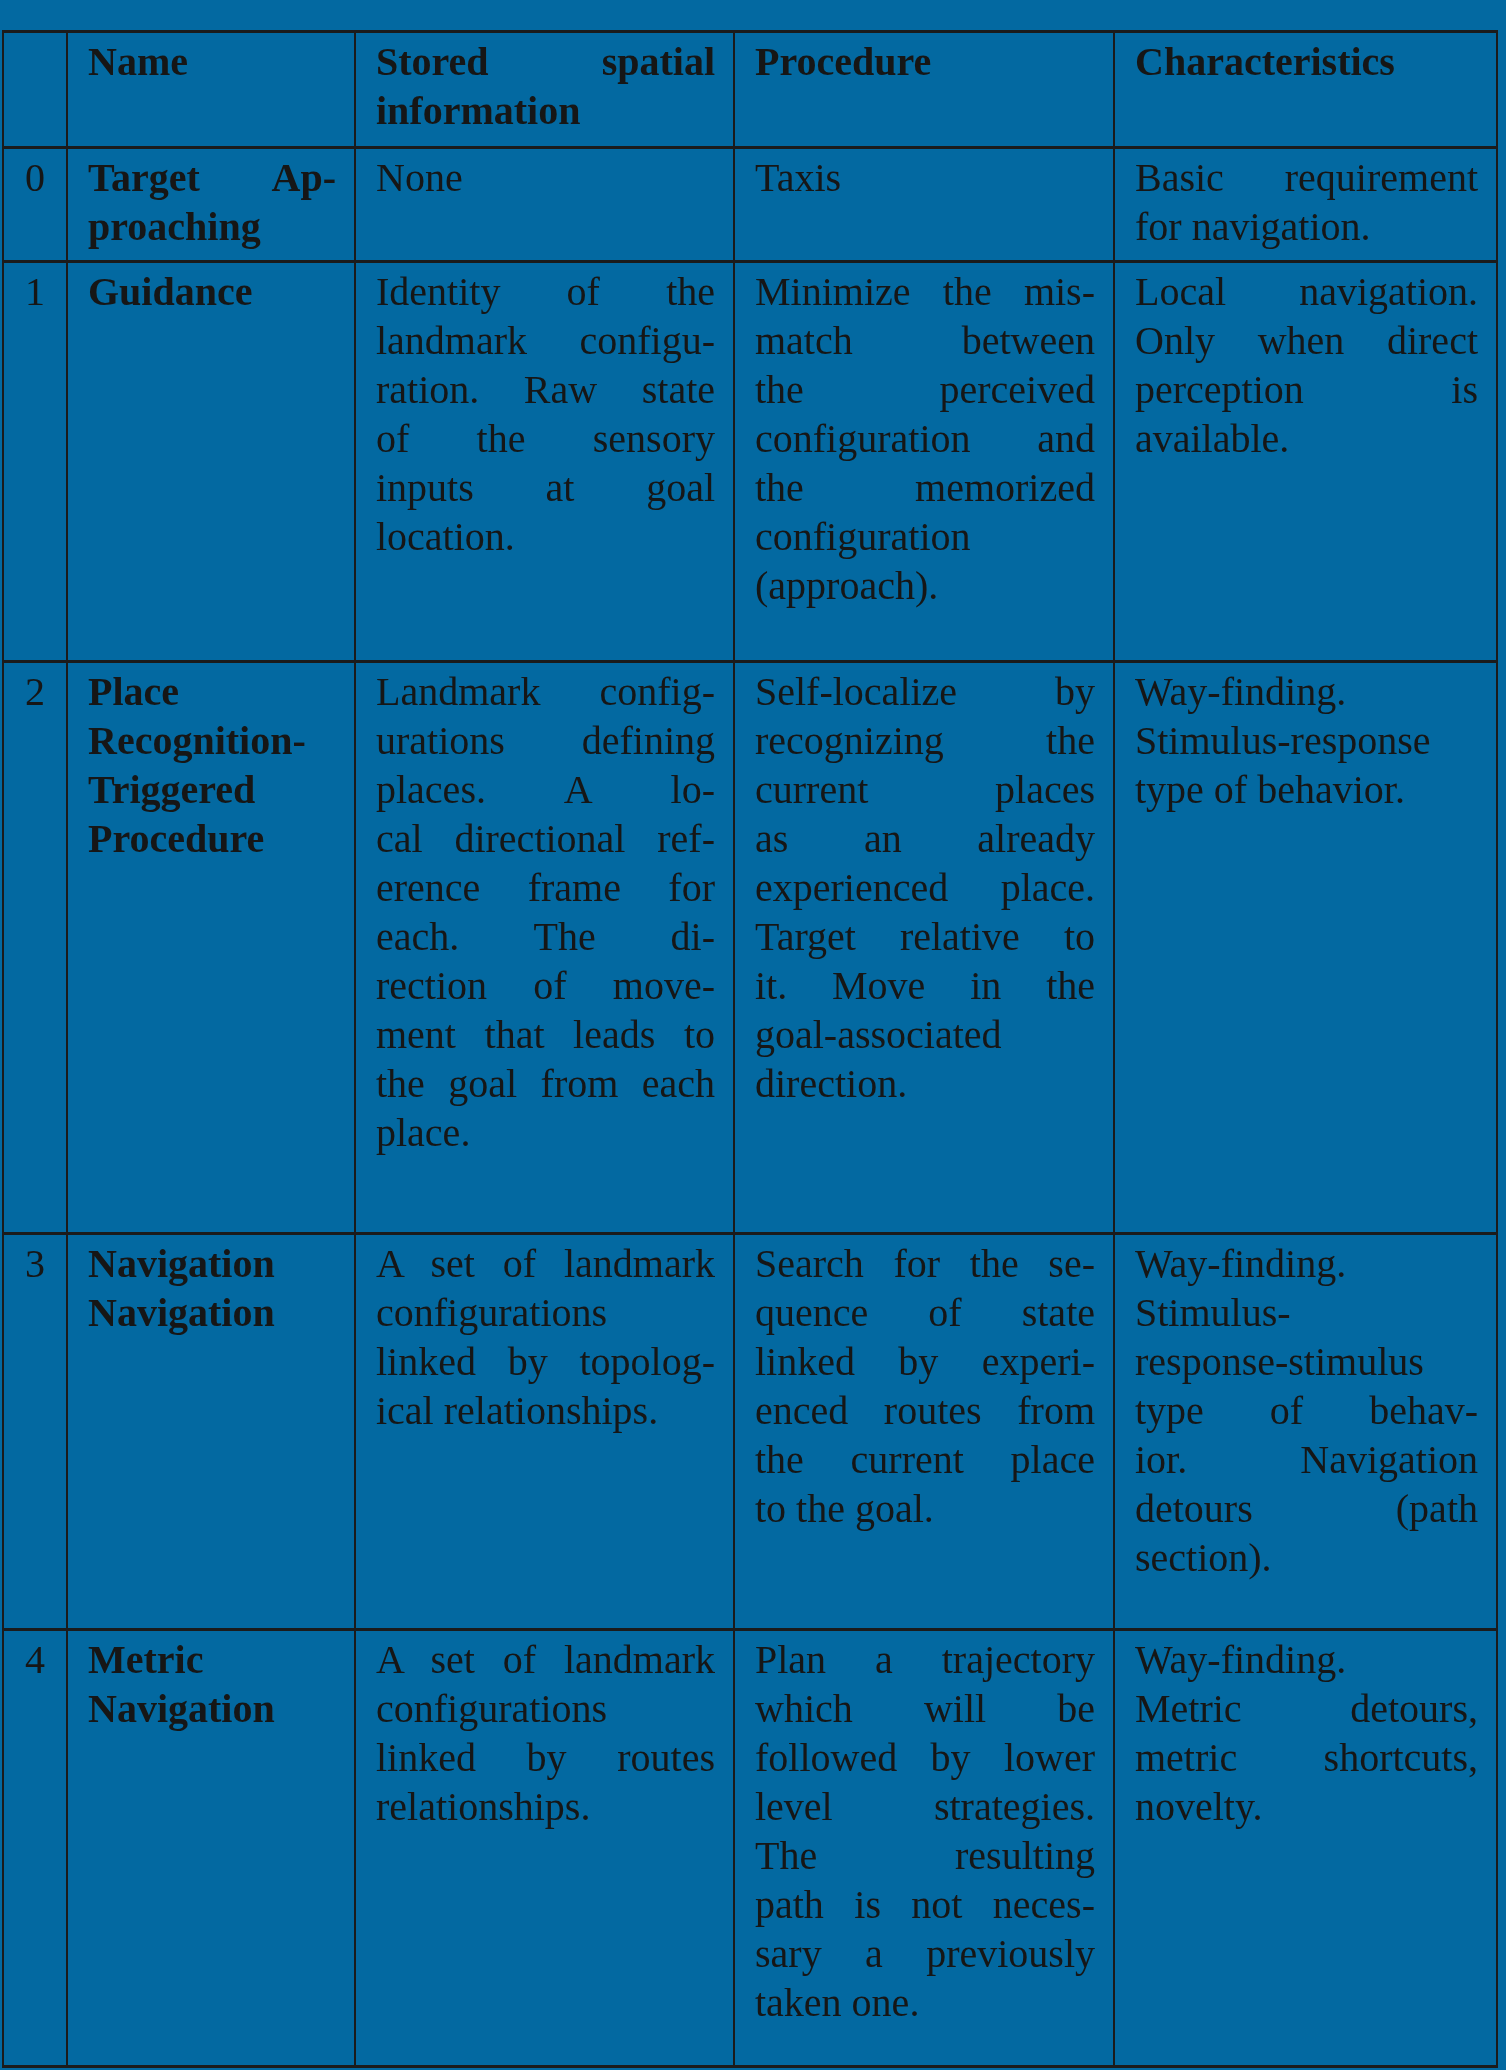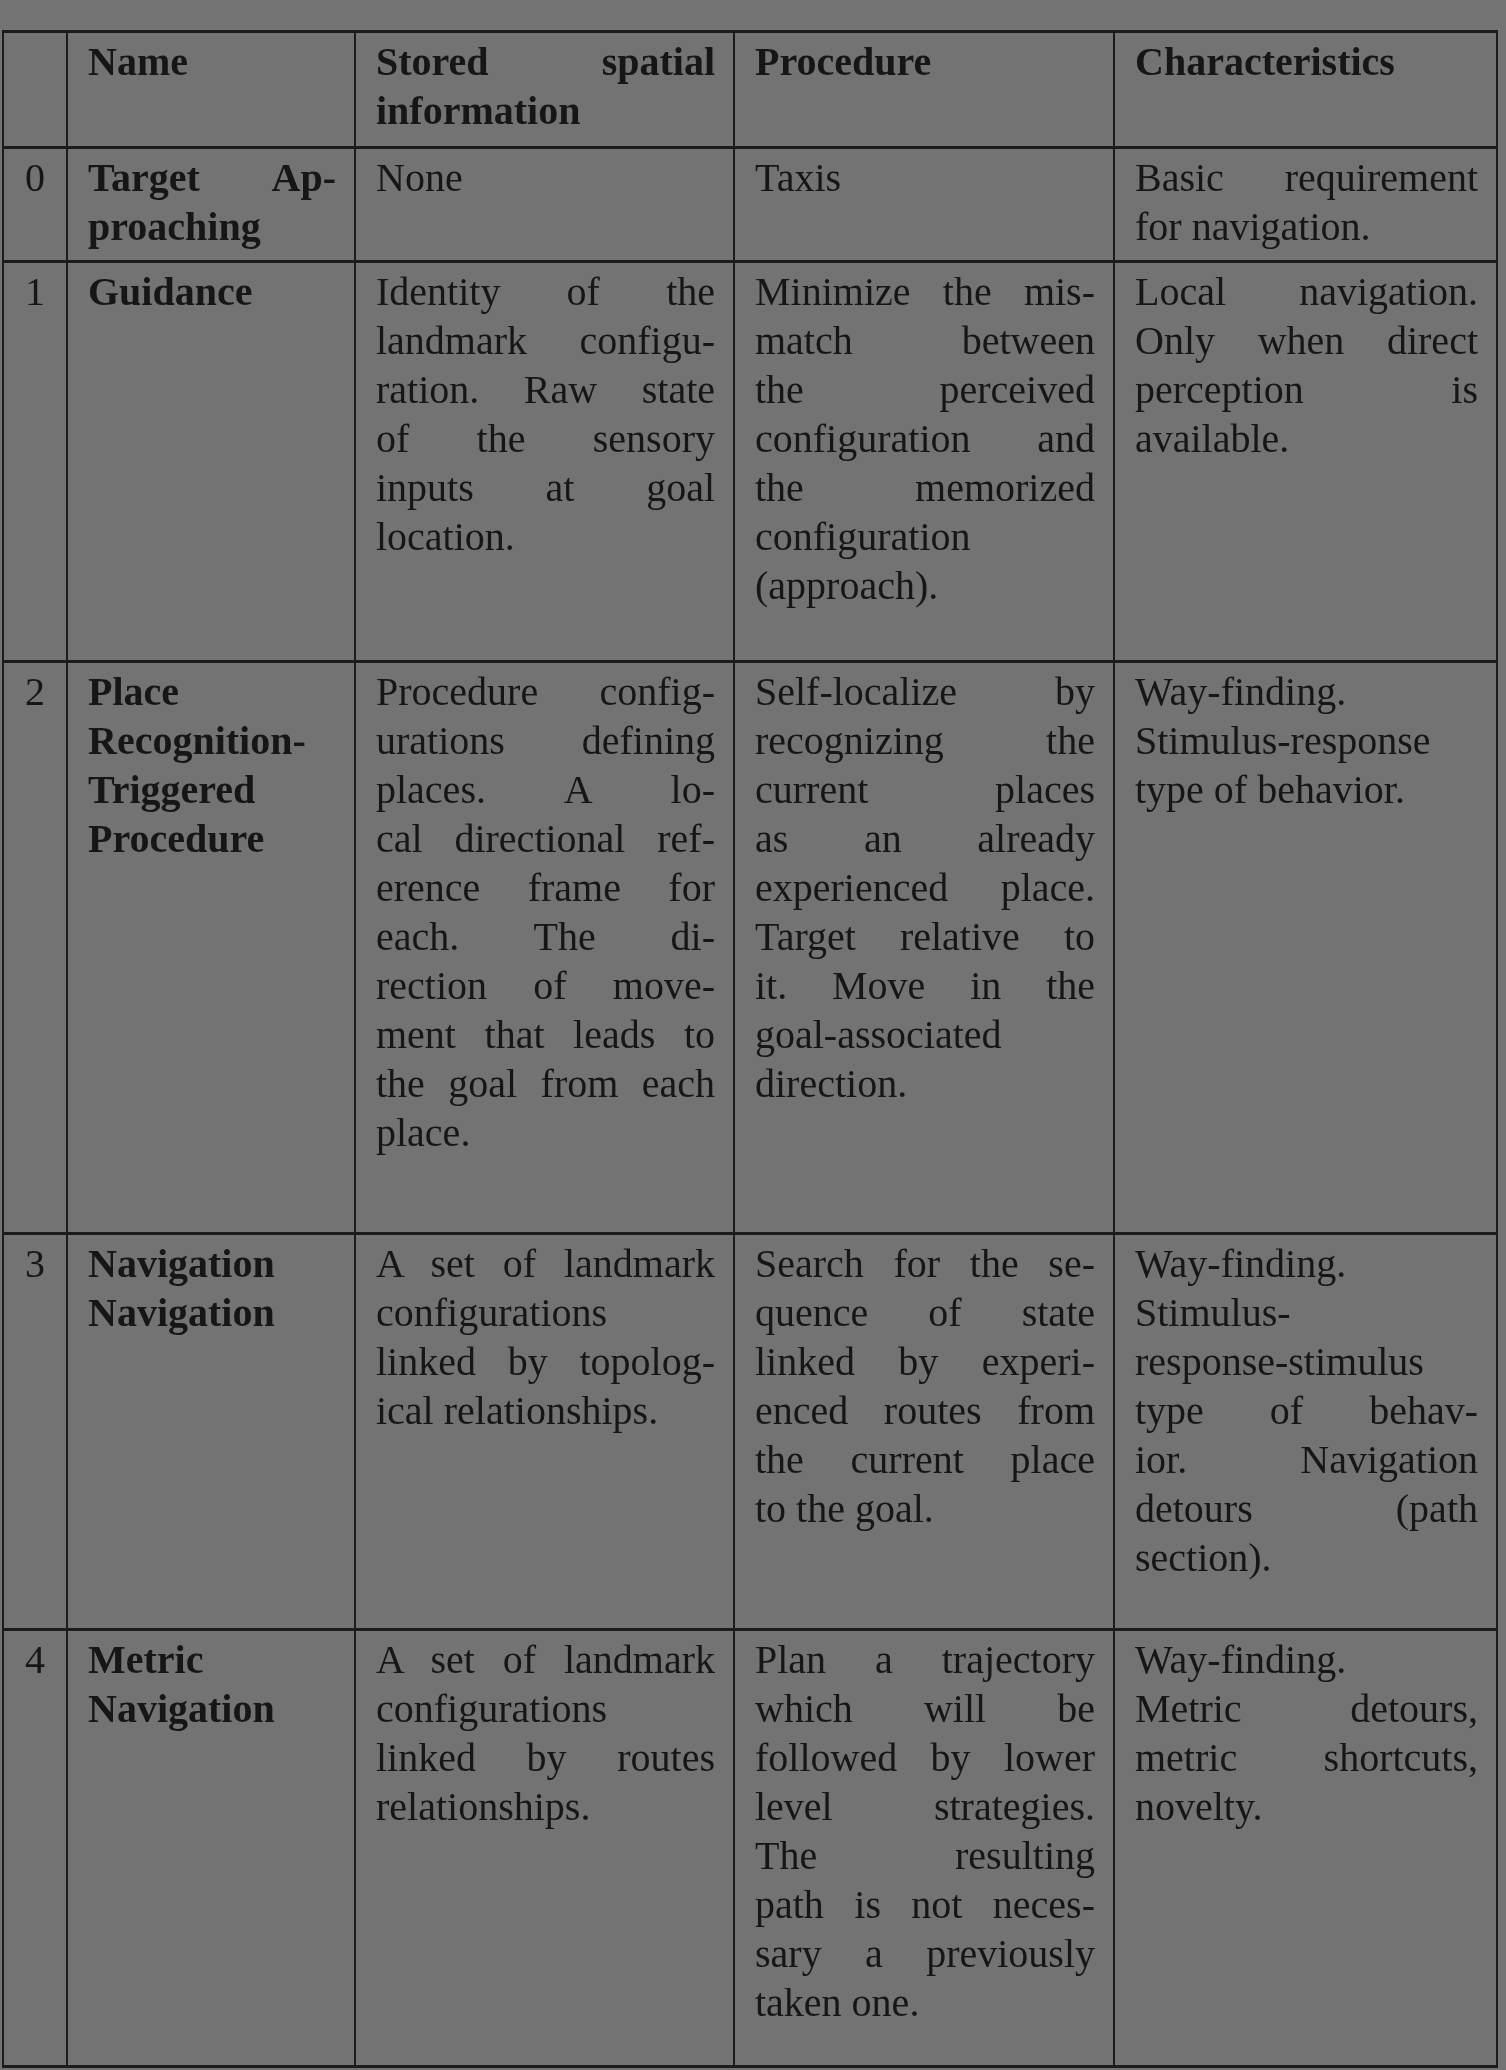--- a/index.html
+++ b/index.html
@@ -6,21 +6,21 @@
   body {
     width: 1506px; height: 2070px;
     background: #ffffff;
     color: #161616;
     font-family: "Liberation Serif", "DejaVu Serif", serif;
   }
   .page {
     position: relative;
     width: 1506px; height: 2070px;
     overflow: hidden;
-    background: #737373;
+    background: #0369a1;
   }
   table.nav {
     position: absolute;
     left: 2px; top: 30px;
     width: 1494px;
     border-collapse: collapse;
     table-layout: fixed;
   }
   .nav th, .nav td {
     border-left: 2px solid #1b1b1b;
@@ -131,21 +131,21 @@
       </tr>
       <tr class="row2">
         <td class="idx">2</td>
         <td class="name">
             <div class="line jl">Place</div>
             <div class="line jl">Recognition-</div>
             <div class="line jl">Triggered</div>
             <div class="line">Procedure</div>
           </td>
         <td>
-            <div class="line jl">Procedure config-</div>
+            <div class="line jl">Landmark config-</div>
             <div class="line jl">urations defining</div>
             <div class="line jl">places. A lo-</div>
             <div class="line jl">cal directional ref-</div>
             <div class="line jl">erence frame for</div>
             <div class="line jl">each. The di-</div>
             <div class="line jl">rection of move-</div>
             <div class="line jl">ment that leads to</div>
             <div class="line jl">the goal from each</div>
             <div class="line">place.</div>
           </td>

